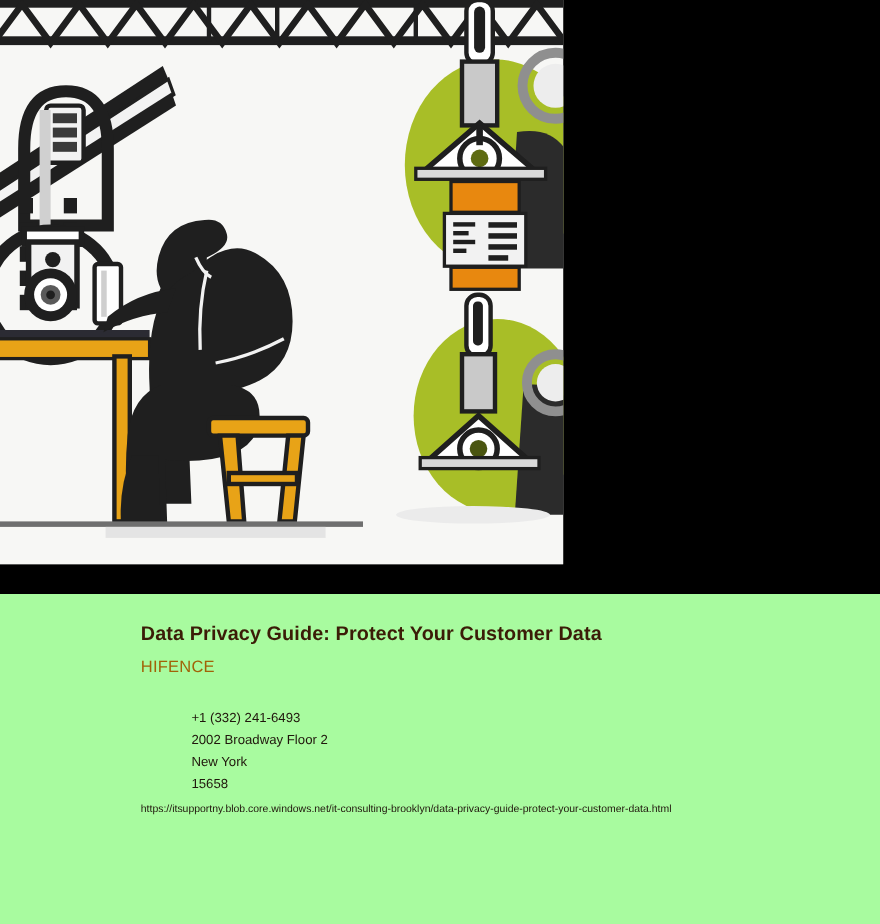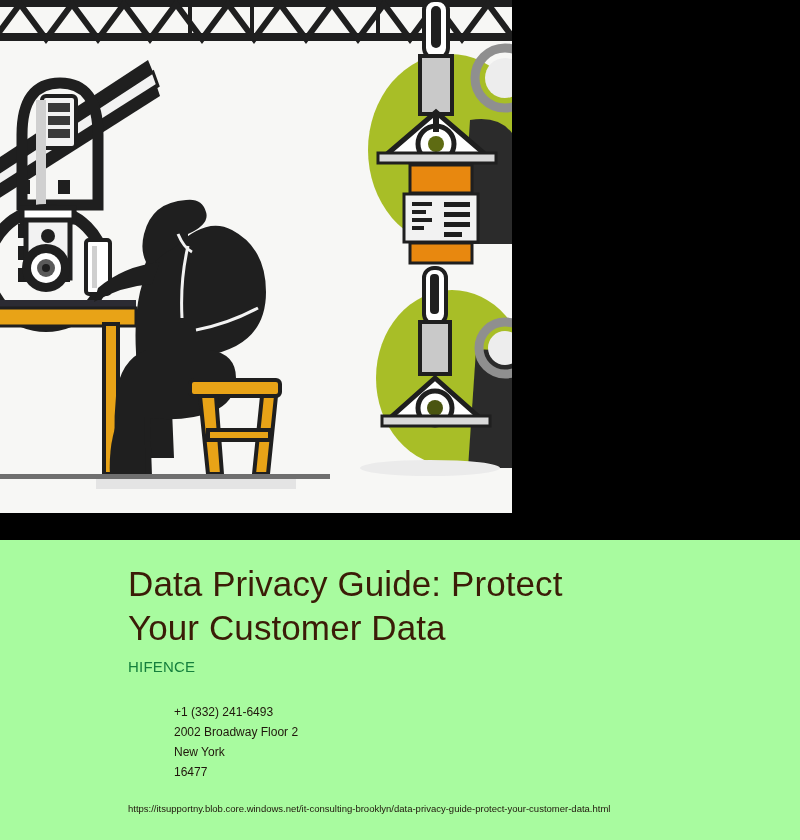--- a/index.html
+++ b/index.html
@@ -52,46 +52,46 @@
     background: #a8fb9f;
   }
   .info-inner {
     position: absolute;
     left: 128px;
     top: 22px;
     right: 24px;
   }
   .doc-title {
     margin: 0;
-    font-size: 35px;
-    line-height: 44px;
-    font-weight: normal;
+    font-size: 18px;
+    line-height: 28px;
+    font-weight: bold;
     color: #3b1c07;
     letter-spacing: 0.1px;
     max-width: 500px;
   }
   .doc-subtitle {
     margin: 8px 0 0 0;
     font-size: 15px;
     line-height: 18px;
     font-weight: normal;
-    color: #15803d;
+    color: #a16207;
     letter-spacing: 0.2px;
   }
   .contact-block {
     margin-top: 26px;
   }
   .contact-line {
     font-size: 12px;
     line-height: 20px;
     color: #20160c;
     margin-left: 46px;
   }
   .doc-url {
-    margin-top: 20px;
+    margin-top: 7px;
     font-size: 9.5px;
     line-height: 13px;
     color: #20160c;
     word-break: break-all;
   }
 </style>
 </head>
 <body>
 
 <div class="page">
@@ -258,21 +258,21 @@
     <div class="info-inner">
 
       <h1 class="doc-title">Data Privacy Guide: Protect Your Customer Data</h1>
 
       <h2 class="doc-subtitle">HIFENCE</h2>
 
       <div class="contact-block">
         <div class="contact-line">+1 (332) 241-6493</div>
         <div class="contact-line">2002 Broadway Floor 2</div>
         <div class="contact-line">New York</div>
-        <div class="contact-line">16477</div>
+        <div class="contact-line">15658</div>
       </div>
 
       <div class="doc-url">https://itsupportny.blob.core.windows.net/it-consulting-brooklyn/data-privacy-guide-protect-your-customer-data.html</div>
 
     </div>
   </div>
 
 </div>
 
 </body></html>

